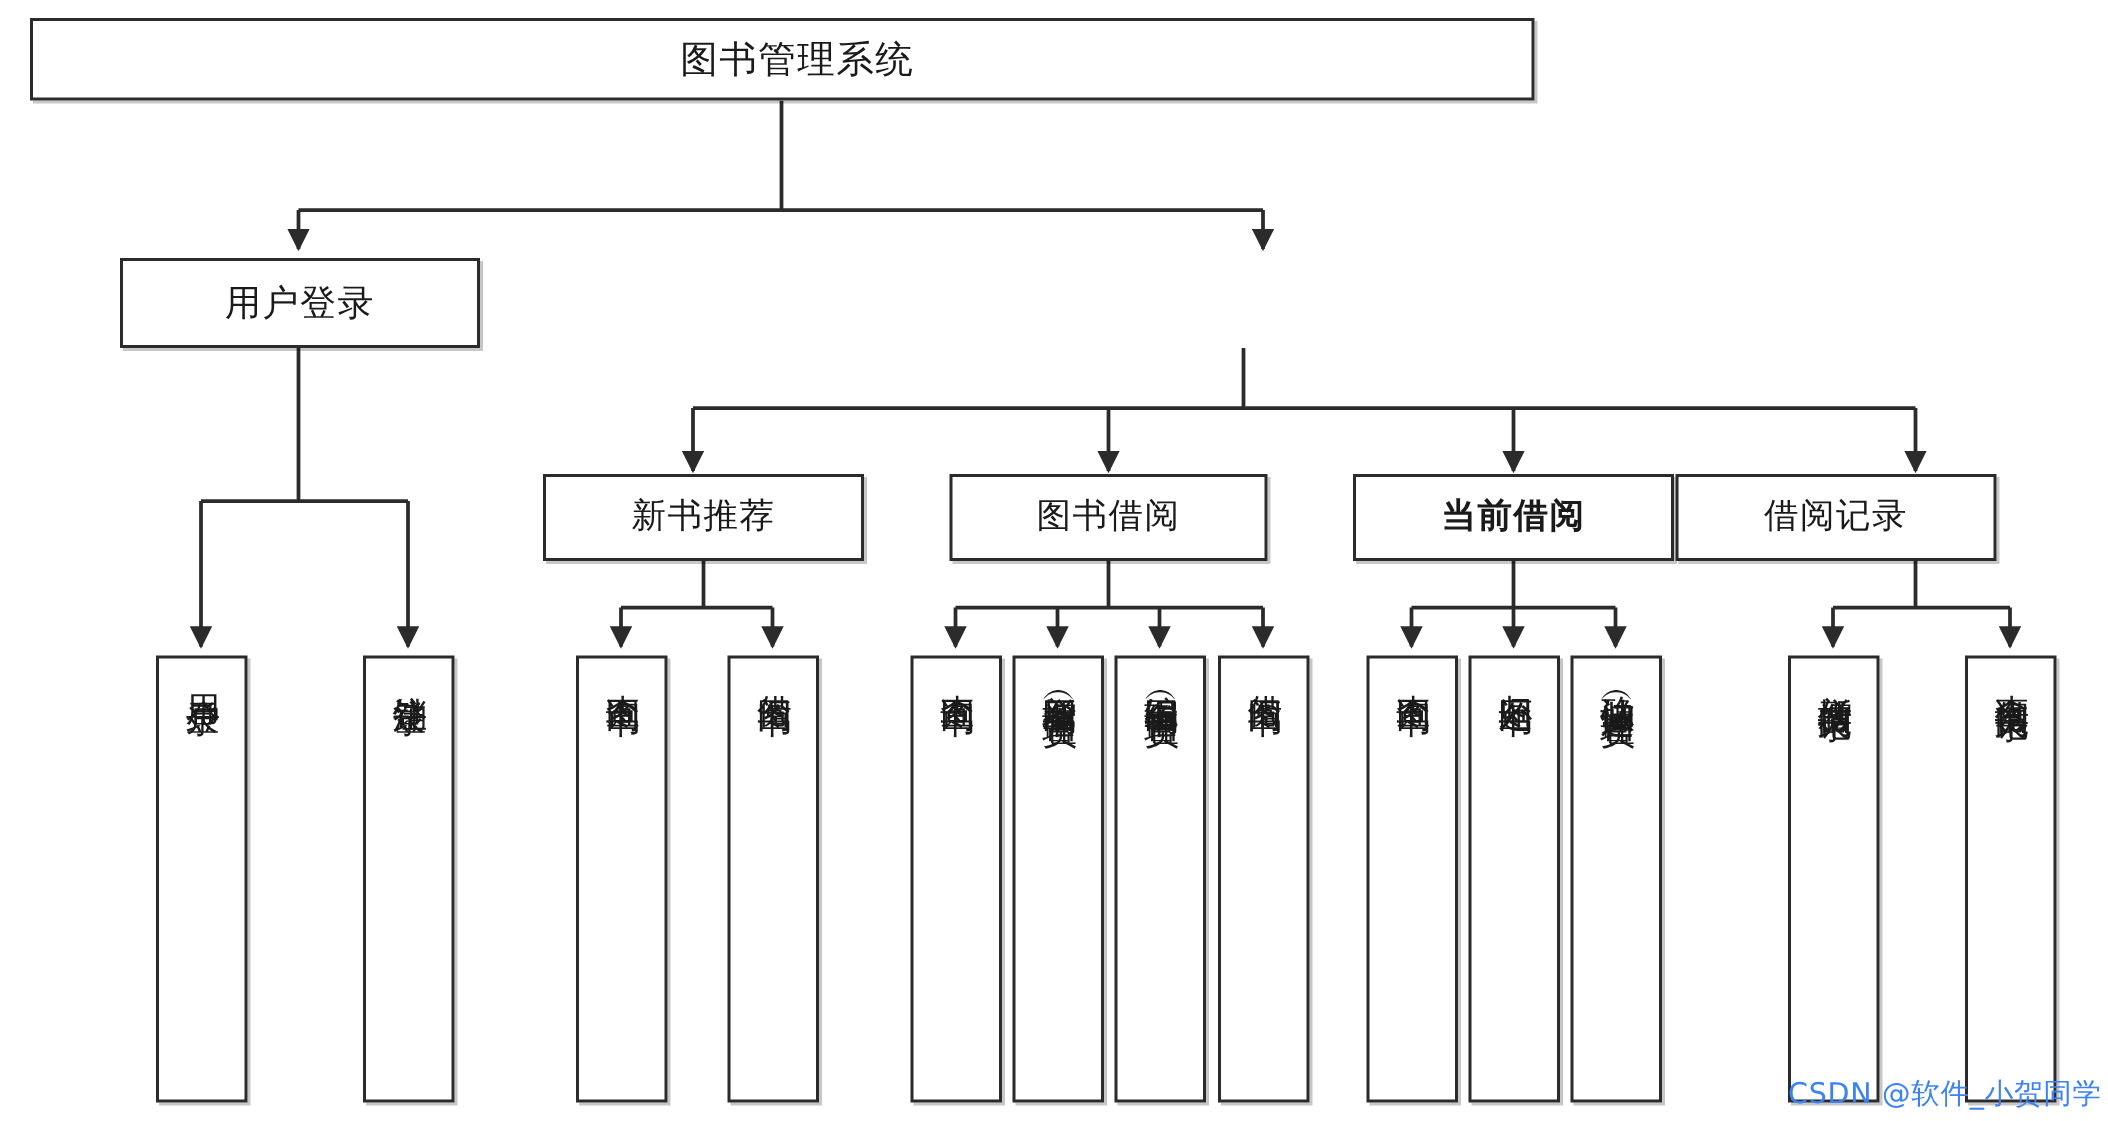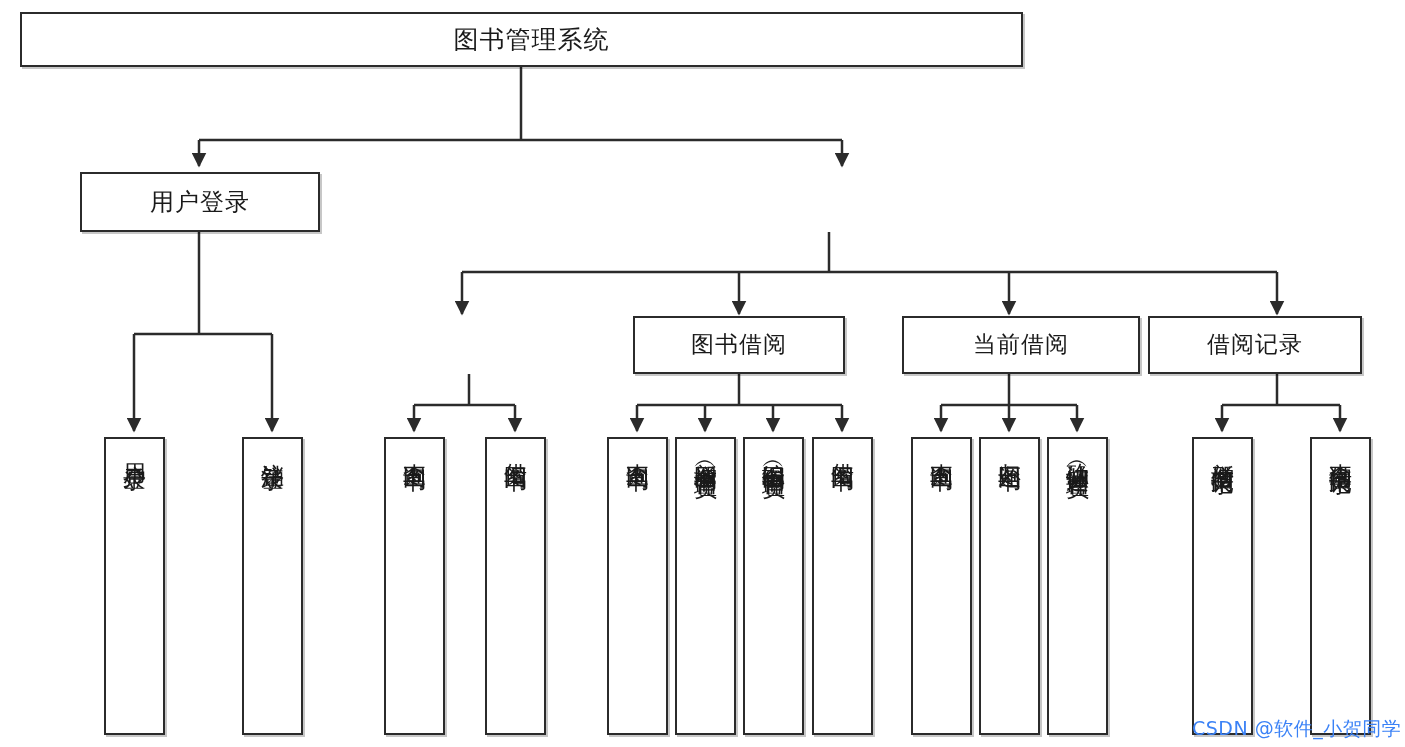--- a/index.html
+++ b/index.html
@@ -125,30 +125,33 @@
 
   <div class="node root" style="left:20px; top:12px; width:1003px; height:55px;padding-left:20px;">
     <span class="label">图书管理系统</span>
   </div>
 
   <div class="node level2" style="left:80px; top:172px; width:240px; height:60px;">
     <span class="label">用户登录</span>
   </div>
 
 
+  <div class="node level3" style="left:362px; top:316px; width:214px; height:58px;">
+    <span class="label">新书推荐</span>
+  </div>
 
   <div class="node level3" style="left:633px; top:316px; width:212px; height:58px;align-items:center;">
     <span class="label">图书借阅</span>
   </div>
 
-  <div class="node level3" style="left:902px; top:316px; width:238px; height:58px;">
+  <div class="node level3" style="left:902px; top:316px; width:214px; height:58px;font-weight:bold;">
     <span class="label">当前借阅</span>
   </div>
 
-  <div class="node level3" style="left:1148px; top:316px; width:214px; height:58px;">
+  <div class="node level3" style="left:1117px; top:316px; width:214px; height:58px;">
     <span class="label">借阅记录</span>
   </div>
 
   <div class="node leaf" style="left:104px; top:437px; width:61px; height:298px;">
     <span class="label">用户登录</span>
   </div>
 
   <div class="node leaf" style="left:242px; top:437px; width:61px; height:298px;">
     <span class="label">注销登录</span>
   </div>

